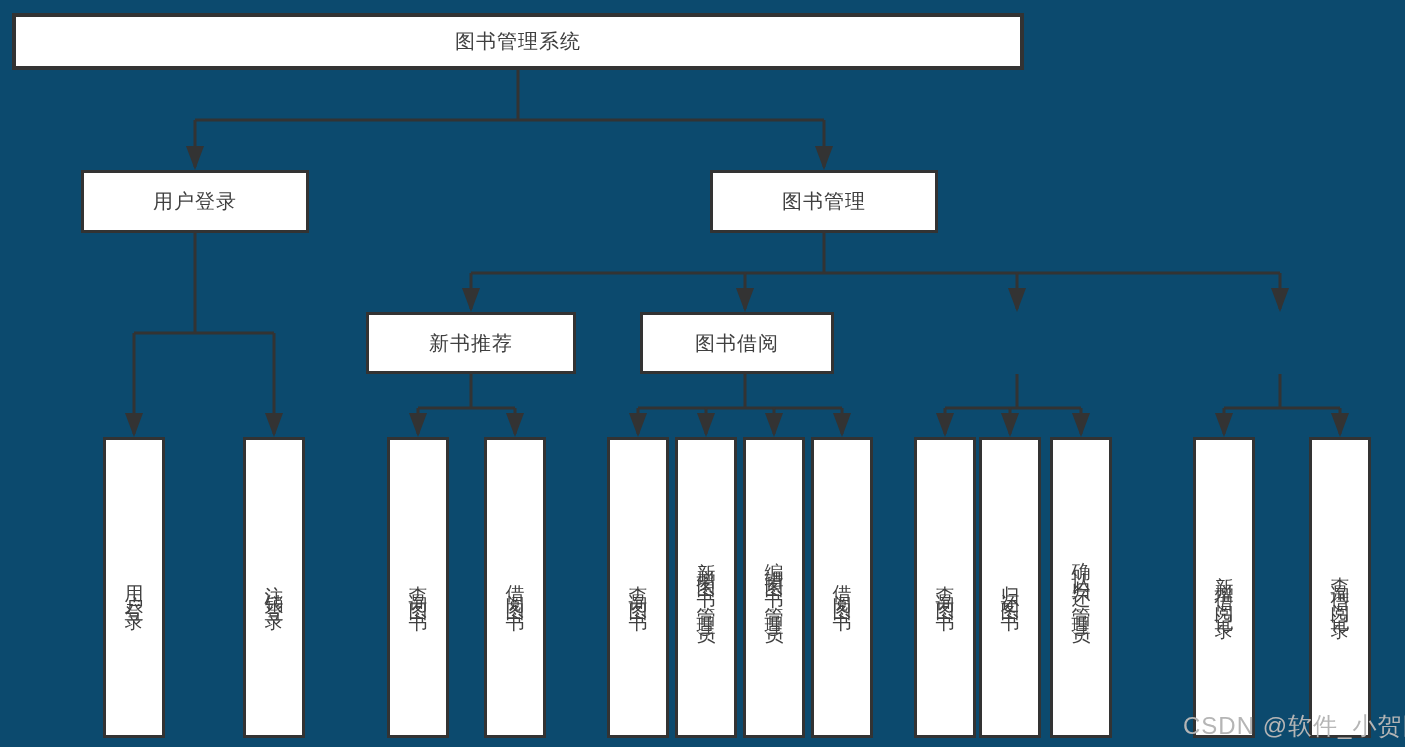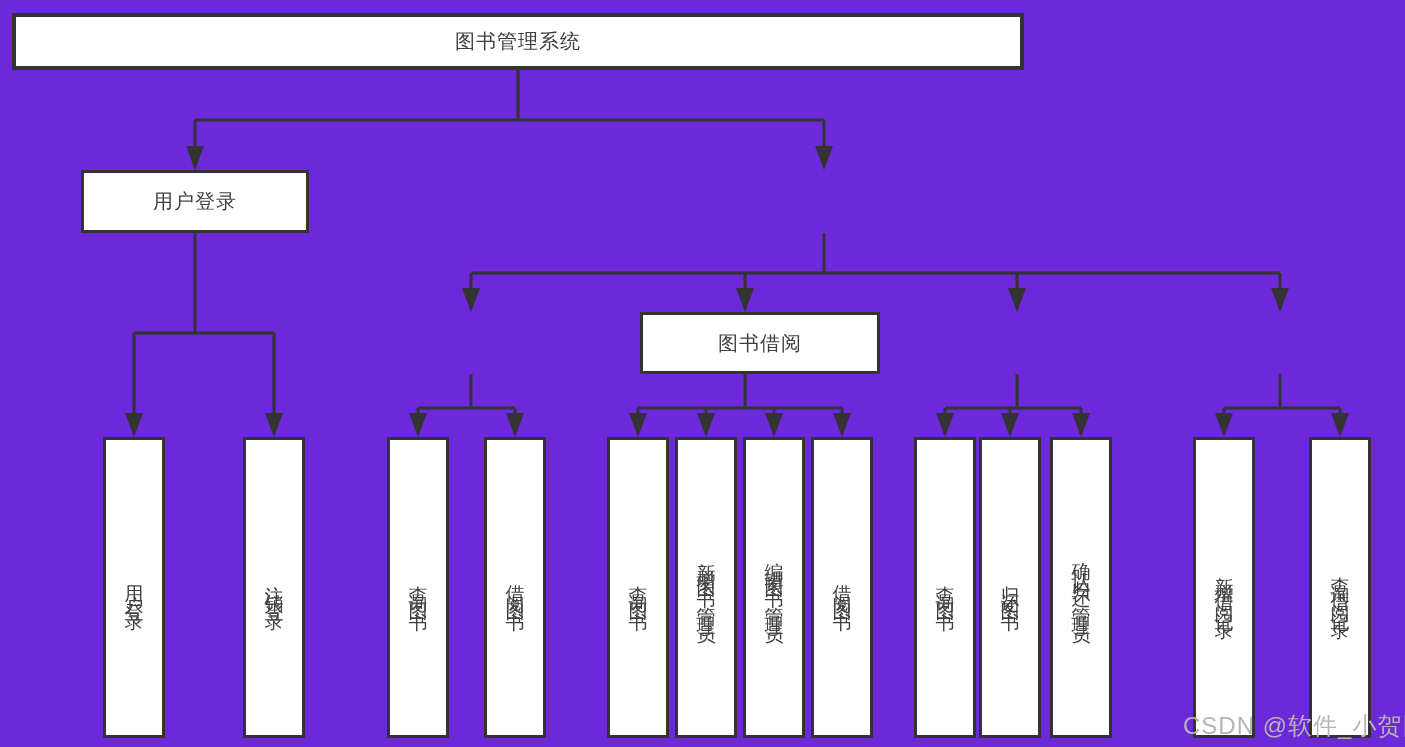--- a/index.html
+++ b/index.html
@@ -4,21 +4,21 @@
 <style>
   html, body { margin: 0; padding: 0; }
   body {
     font-family: "Liberation Sans", sans-serif;
     background: #ffffff;
   }
   #canvas {
     position: relative;
     width: 1405px;
     height: 747px;
-    background: #6d28d9;
+    background: #0c4a6e;
     overflow: hidden;
   }
   #connectors {
     position: absolute;
     left: 0; top: 0;
     width: 1405px; height: 747px;
   }
   .node {
     position: absolute;
     box-sizing: border-box;
@@ -108,22 +108,24 @@
       <line x1="1010" y1="408" x2="1010" y2="434" marker-end="url(#arrow)"></line>
       <line x1="1081" y1="408" x2="1081" y2="434" marker-end="url(#arrow)"></line>
       <line x1="1224" y1="408" x2="1224" y2="434" marker-end="url(#arrow)"></line>
       <line x1="1340" y1="408" x2="1340" y2="434" marker-end="url(#arrow)"></line>
     </g>
   </svg>
 
   <div class="node root" style="left:12px; top:13px; width:1012px; height:57px;">图书管理系统</div>
 
   <div class="node" style="left:81px; top:170px; width:228px; height:63px;">用户登录</div>
+  <div class="node" style="left:710px; top:170px; width:228px; height:63px;">图书管理</div>
 
-  <div class="node" style="left:640px; top:312px; width:240px; height:62px;">图书借阅</div>
+  <div class="node" style="left:366px; top:312px; width:210px; height:62px;">新书推荐</div>
+  <div class="node" style="left:640px; top:312px; width:194px; height:62px;">图书借阅</div>
 
   <div class="leaf" style="left:103px; top:437px; width:62px; height:301px;">
     <span>用户登录</span>
   </div>
   <div class="leaf" style="left:243px; top:437px; width:62px; height:301px;">
     <span>注销登录</span>
   </div>
   <div class="leaf" style="left:387px; top:437px; width:62px; height:301px;">
     <span>查询图书</span>
   </div>

